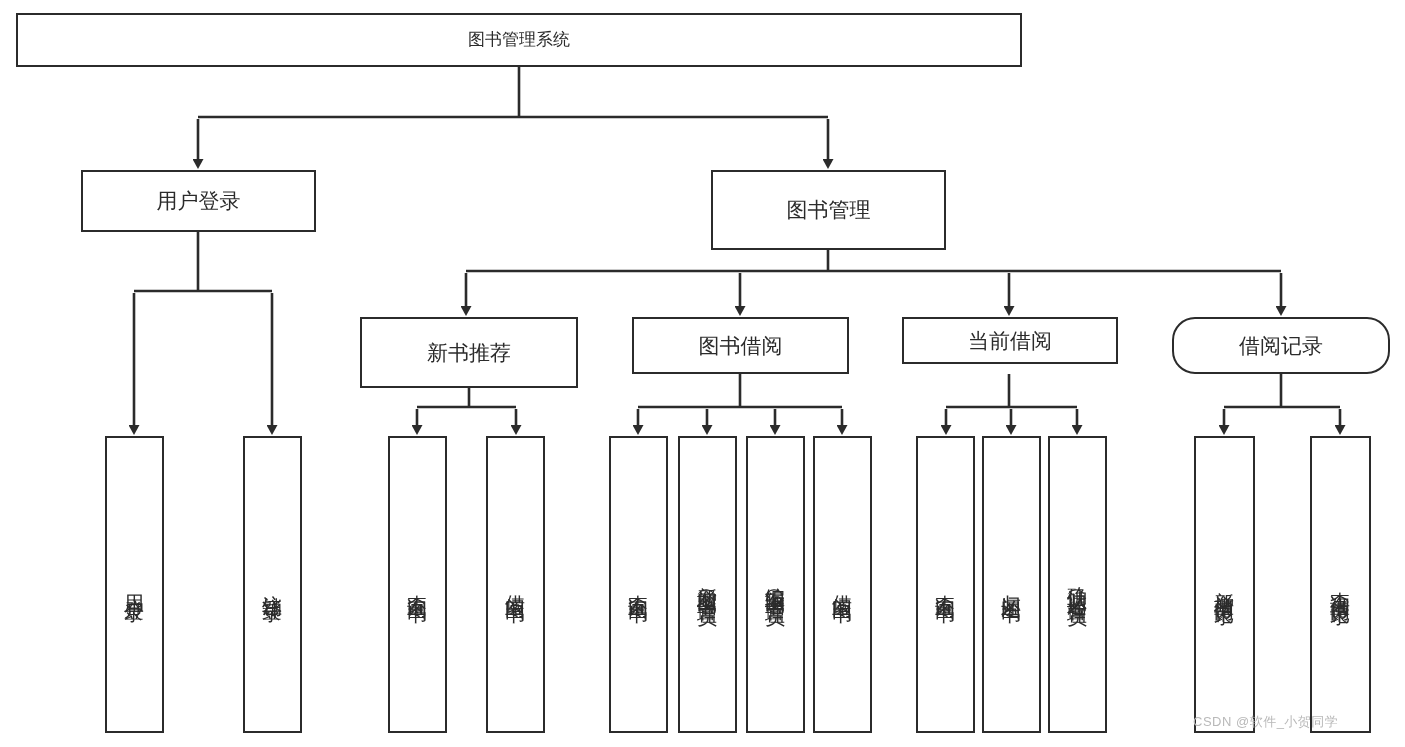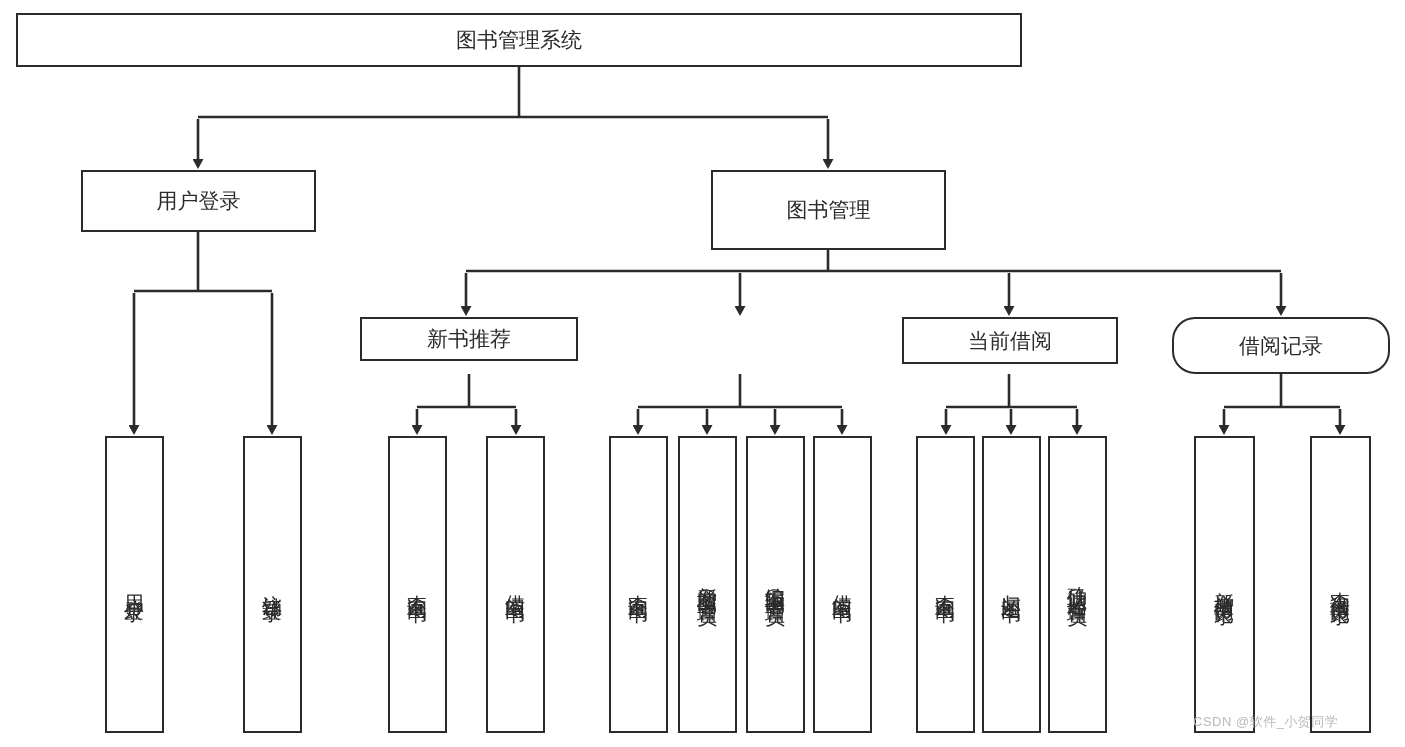--- a/index.html
+++ b/index.html
@@ -42,21 +42,21 @@
     color: #2b2b2b;
     text-align: center;
     line-height: 1.12;
     white-space: nowrap;
   }
   .node-box.horiz .node-label {
     font-size: 21px;
     writing-mode: horizontal-tb;
   }
   .node-box.root .node-label {
-    font-size: 21px;
+    font-size: 17px;
   }
   .node-box.vert {
     align-items: center;
     justify-content: center;
   }
   .node-box.vert .node-label {
     writing-mode: vertical-rl;
     text-orientation: upright;
     font-size: 20px;
     letter-spacing: 3px;
@@ -131,22 +131,25 @@
     <span class="node-label">图书管理系统</span>
   </div>
 
   <div class="node-box horiz" style="left:81px; top:170px; width:235px; height:62px;">
     <span class="node-label">用户登录</span>
   </div>
   <div class="node-box horiz" style="left:711px; top:170px; width:235px; height:80px;">
     <span class="node-label">图书管理</span>
   </div>
 
-  <div class="node-box horiz" style="left:360px; top:317px; width:218px; height:44px;">
+  <div class="node-box horiz" style="left:360px; top:317px; width:218px; height:71px;">
     <span class="node-label">新书推荐</span>
+  </div>
+  <div class="node-box horiz" style="left:632px; top:317px; width:217px; height:57px;">
+    <span class="node-label">图书借阅</span>
   </div>
   <div class="node-box horiz" style="left:902px; top:317px; width:216px; height:47px;">
     <span class="node-label">当前借阅</span>
   </div>
   <div class="node-box horiz" style="left:1172px; top:317px; width:218px; height:57px;border-radius:23px;">
     <span class="node-label">借阅记录</span>
   </div>
 
   <div class="node-box vert" style="left:105px; top:436px; width:59px; height:297px;">
     <span class="node-label">用户登录</span>

